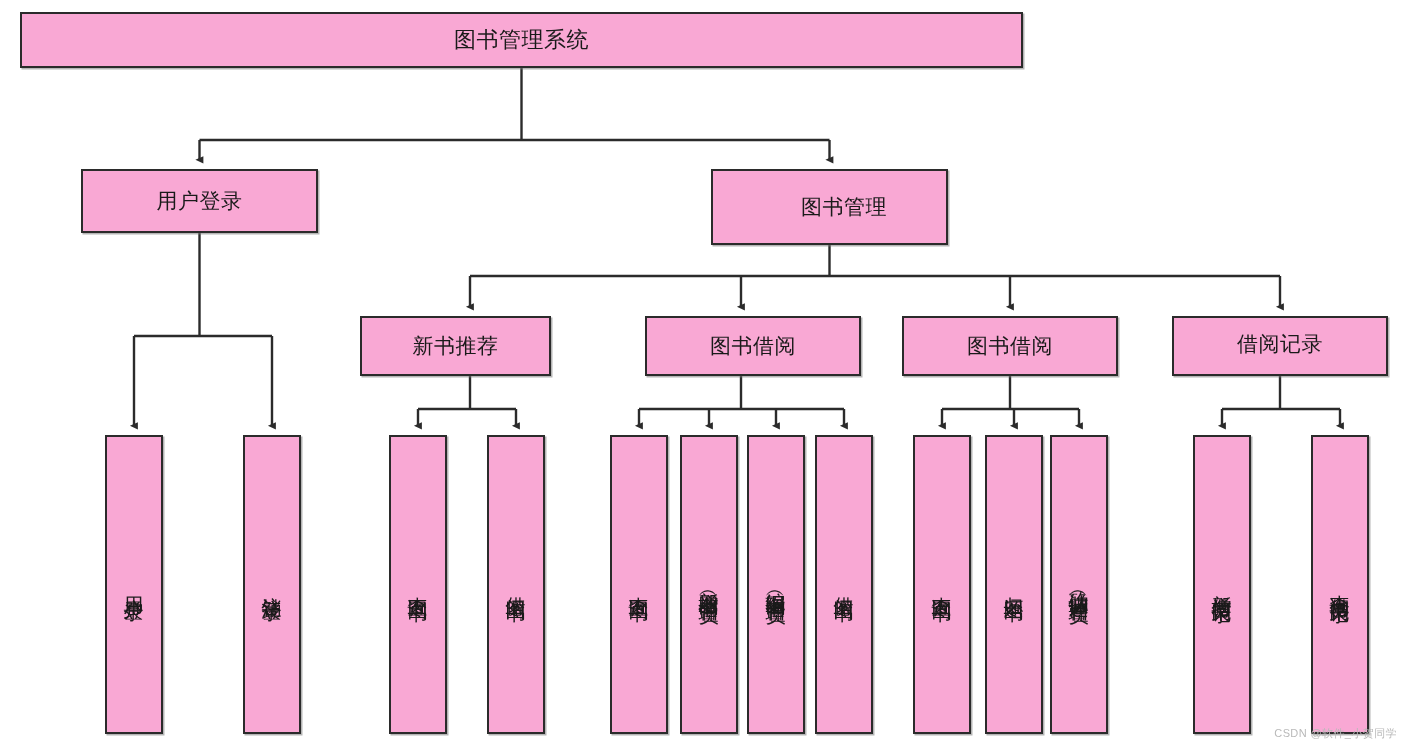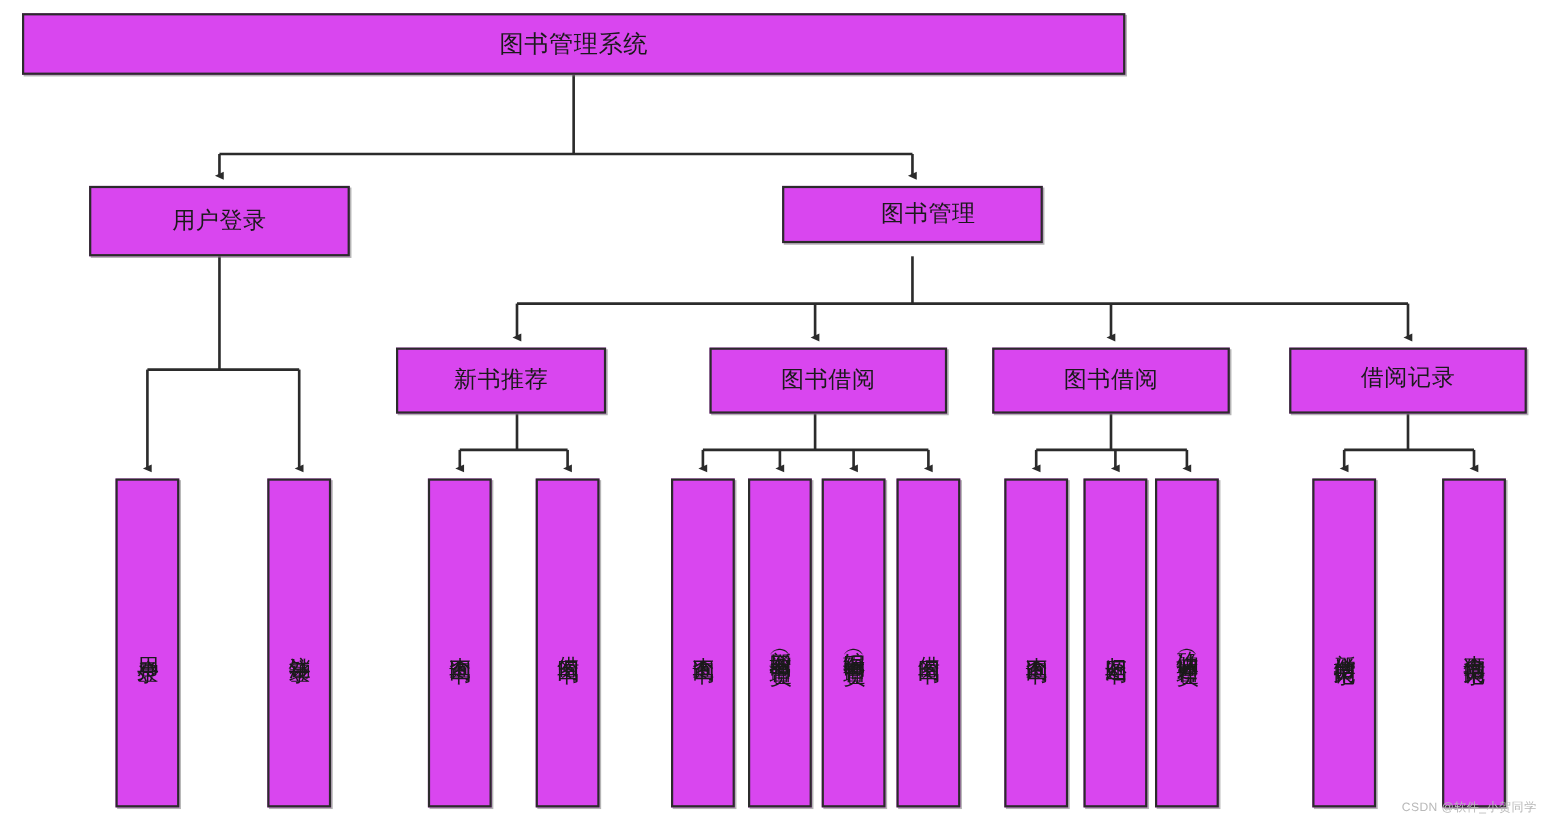--- a/index.html
+++ b/index.html
@@ -17,21 +17,21 @@
   }
   #diagram-root {
     position: relative;
     width: 1405px;
     height: 747px;
     background: #ffffff;
   }
   .node {
     position: absolute;
     box-sizing: border-box;
-    background: #d946ef;
+    background: #f9a8d4;
     border: 2px solid #2b2b2b;
     display: flex;
     align-items: center;
     justify-content: center;
     box-shadow: 1.5px 1.5px 0 rgba(120,120,120,0.55);
   }
   .node-label {
     color: #1a1a1a;
     line-height: 1.18;
     text-align: center;
@@ -115,21 +115,21 @@
       </g>
   </svg>
 
   <div id="node-layer">
       <div class="node horizontal root" style="left: 20px; top: 12px; width: 1003px; height: 56px;">
         <span class="node-label">图书管理系统</span>
       </div>
       <div class="node horizontal" style="left: 81px; top: 169px; width: 237px; height: 64px;">
         <span class="node-label">用户登录</span>
       </div>
-      <div class="node horizontal" style="left: 711px; top: 169px; width: 237px; height: 52px; padding-left: 29px;">
+      <div class="node horizontal" style="left: 711px; top: 169px; width: 237px; height: 76px; padding-left: 29px;">
         <span class="node-label">图书管理</span>
       </div>
       <div class="node horizontal" style="left: 360px; top: 316px; width: 191px; height: 60px;">
         <span class="node-label">新书推荐</span>
       </div>
       <div class="node horizontal" style="left: 633px; top: 316px; width: 216px; height: 60px; margin-left: 12px;">
         <span class="node-label">图书借阅</span>
       </div>
       <div class="node horizontal" style="left: 902px; top: 316px; width: 216px; height: 60px;">
         <span class="node-label">图书借阅</span>

